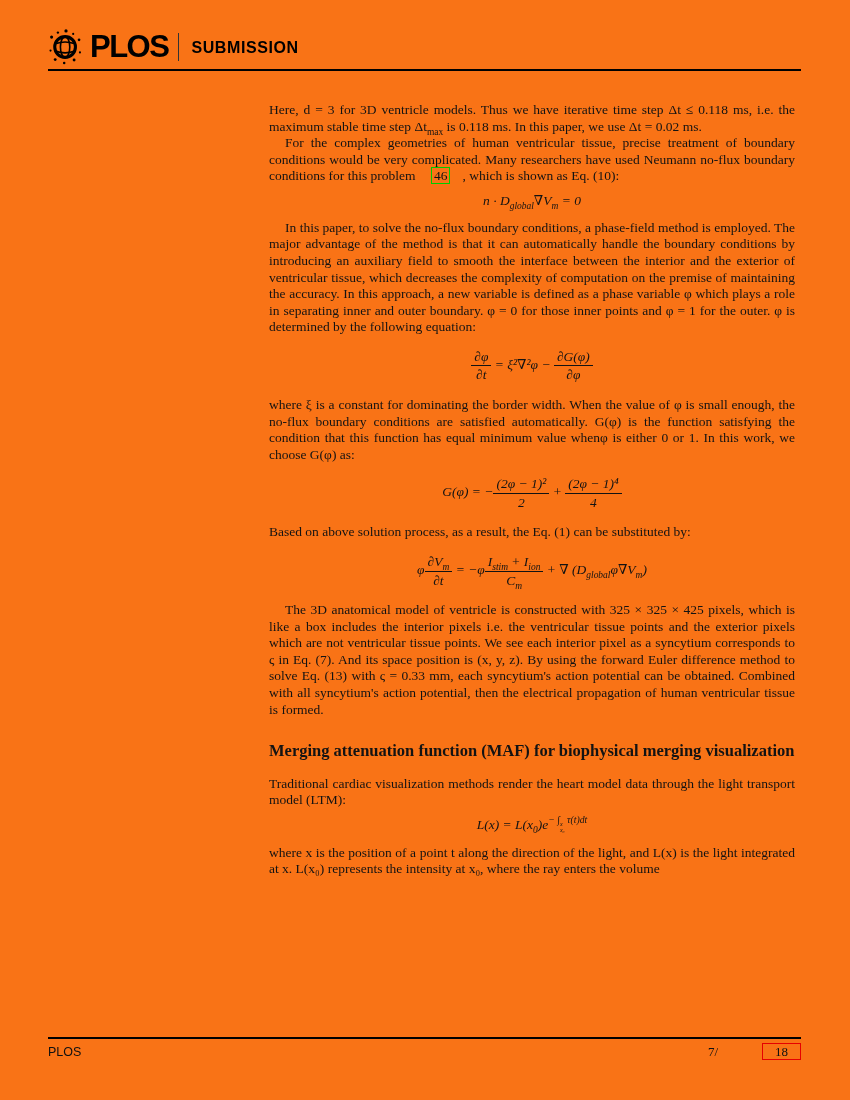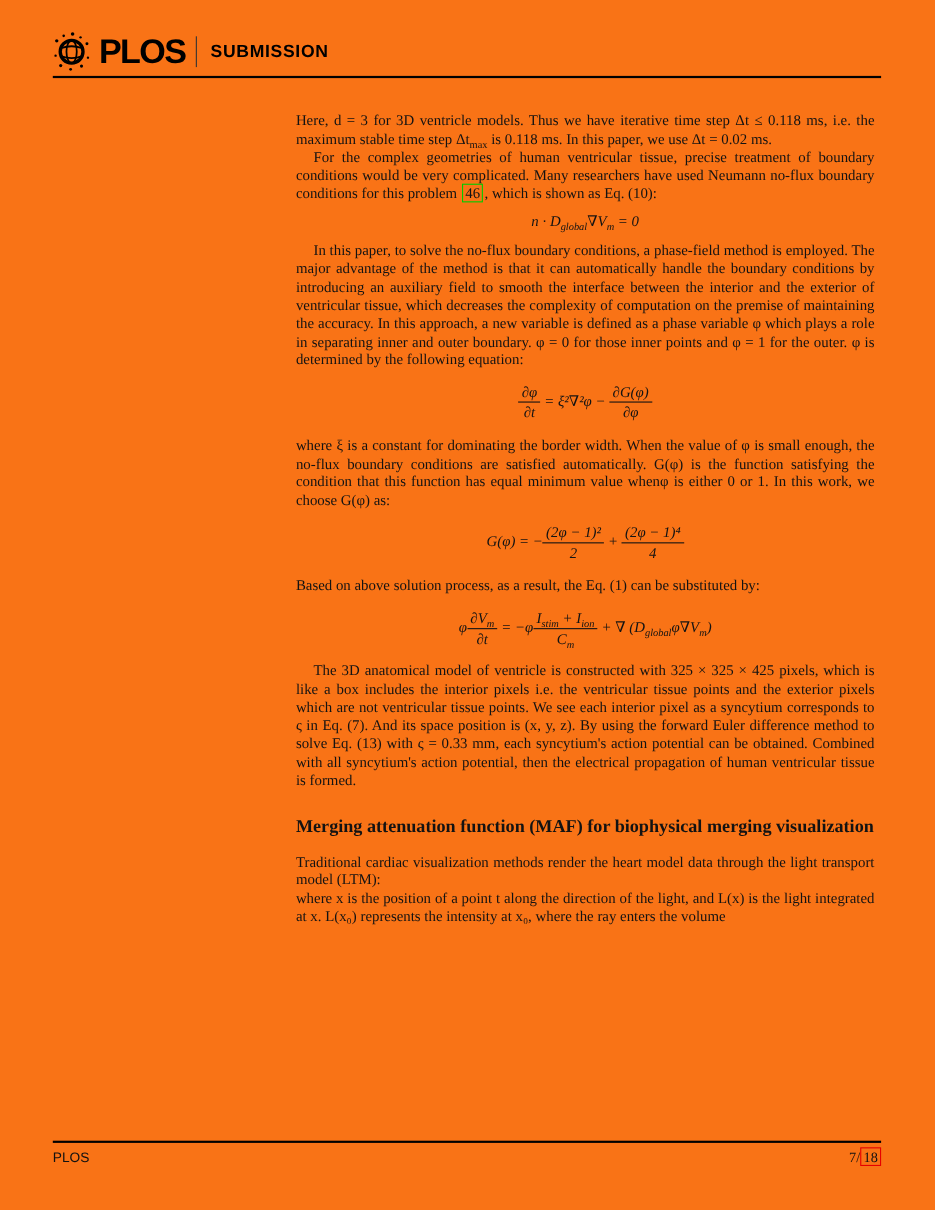--- a/index.html
+++ b/index.html
@@ -29,22 +29,22 @@
   .eq{text-align:center;font-style:italic;margin:9px 0 11px;line-height:1.1;}
   .eq-tall{margin:13px 0 14px;}
   .frac{display:inline-block;vertical-align:middle;text-align:center;line-height:1.15;}
   .frac .num{display:block;border-bottom:1px solid #131313;padding:0 3px 1px;}
   .frac .den{display:block;padding:1px 3px 0;}
   .exp{font-size:72%;vertical-align:6px;letter-spacing:0;}
   .lims{display:inline-flex;flex-direction:column;font-size:62%;line-height:1.05;
         vertical-align:-3px;text-align:left;}
 
   
-  .cite{border:1.5px solid #00cc00;padding:0 2px;margin:0 1px;cursor:pointer;}
-  .pagebox{border:1.5px solid #e60000;padding:0 2px;cursor:pointer;}
+  .cite{border:1.5px solid #00cc00;padding:0 2px;margin:0 12px;cursor:pointer;}
+  .pagebox{border:1.5px solid #e60000;padding:0 12px;cursor:pointer;margin-left:44px;}
 
   
   .section-heading{font-weight:bold;font-size:16.5px;line-height:22.5px;
                    margin:22px 0 13px;text-align:left;}
 
   
   .footer-rule{position:absolute;left:48px;right:49px;top:1037px;height:2px;background:#000;}
   .footer{position:absolute;left:48px;right:49px;top:1044px;display:flex;
           justify-content:space-between;align-items:center;}
   .footer-brand{font-family:"Liberation Sans","DejaVu Sans",sans-serif;font-size:12.5px;color:#111;}
@@ -107,20 +107,26 @@
       <span>φ</span><span class="frac"><span class="num"><span>∂V</span><sub>m</sub></span><span class="den">∂t</span></span><span> = −φ</span><span class="frac"><span class="num"><span>I</span><sub>stim</sub><span> + I</span><sub>ion</sub></span><span class="den"><span>C</span><sub>m</sub></span></span><span> + ∇ (D</span><sub>global</sub><span>φ∇V</span><sub>m</sub><span>)</span>
     </div>
 
 
     <p class="indent">The 3D anatomical model of ventricle is constructed with 325 ×  325 ×  425 pixels, which is like a box includes the interior pixels i.e. the ventricular tissue points and the exterior pixels which are not ventricular tissue points. We see each interior pixel as a syncytium corresponds to ς in Eq. (7). And its space position is (x, y, z). By using the forward Euler difference method to solve Eq. (13) with ς = 0.33 mm, each syncytium's action potential can be obtained. Combined with all syncytium's action potential, then the electrical propagation of human ventricular tissue is formed.</p>
 
     <h2 class="section-heading">Merging attenuation function (MAF) for biophysical merging visualization</h2>
 
     <p>Traditional cardiac visualization methods render the heart model data through the light transport model (LTM):</p>
 
+    <div class="eq">
+      <span>L(x) = L(x</span><sub>0</sub><span>)e</span><sup class="exp"><span>− </span><span>∫</span><span class="lims">
+            <span>x</span>
+            <span>x₀</span>
+          </span><span> τ(t)dt</span></sup>
+    </div>
 
     <p>where x is the position of a point t along the direction of the light, and L(x) is the light integrated at x. L(x₀) represents the intensity at x₀, where the ray enters the volume</p>
 
   </div>
 
   <div class="footer-rule"></div>
   <div class="footer">
     <span class="footer-brand">PLOS</span>
     <span class="footer-page"><span>7</span><span>/</span><span class="pagebox">18</span></span>
   </div>

